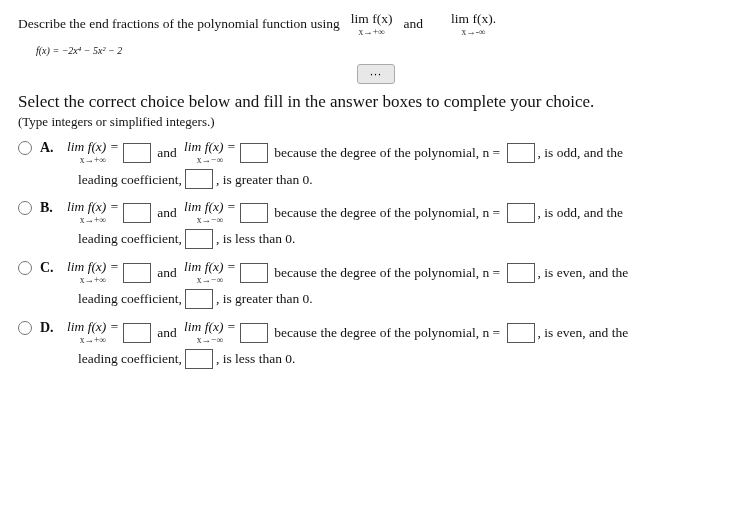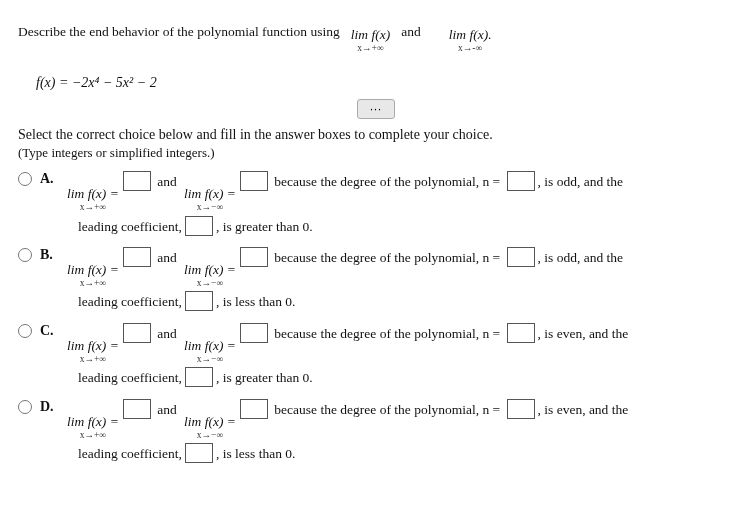--- a/index.html
+++ b/index.html
@@ -11,39 +11,39 @@
       width: 751px;
       min-height: 506px;
       padding: 12px 18px;
     }
     .question-header {
       font-size: 13.5px;
       line-height: 1.5;
       margin-bottom: 4px;
     }
     .function-line {
-      font-size: 14px;
-      margin: 22px 0 4px 18px;
+      font-size: 10px;
+      margin: 8px 0 4px 18px;
       font-style: italic;
     }
     .divider-row {
       display: flex;
       justify-content: center;
       margin: 8px 0;
     }
     .divider-btn {
       background: #e8e8e8;
       border: 1px solid #aaa;
       border-radius: 3px;
       padding: 2px 12px;
       font-size: 12px;
       cursor: pointer;
     }
     .select-instruction {
-      font-size: 14px;
+      font-size: 17px;
       margin-bottom: 2px;
     }
     .type-note {
       font-size: 13px;
       margin-bottom: 10px;
     }
     .choice-container {
       display: flex;
       flex-direction: column;
       gap: 10px;
@@ -63,20 +63,21 @@
       flex-shrink: 0;
       min-width: 18px;
     }
     .choice-content {
       display: flex;
       flex-direction: column;
       gap: 3px;
     }
     .choice-line {
       display: flex;
+      align-items: center;
       flex-wrap: wrap;
       gap: 3px;
       font-size: 13.5px;
       line-height: 1.6;
     }
     .answer-box {
       display: inline-block;
       width: 28px;
       height: 20px;
       border: 1px solid #555;
@@ -86,22 +87,20 @@
     .lim-inline {
       display: inline-flex;
       flex-direction: column;
       align-items: center;
       vertical-align: middle;
       font-size: 13.5px;
       line-height: 1.1;
       margin: 0 1px;
     }
     .lim-inline .top {
-      font-style: italic;
-      margin-top: 16px;
     }
     .lim-inline .sub {
       font-size: 9.5px;
       color: #333;
     }
     .italic { font-style: italic; }
     .indent-line {
       margin-left: 12px;
     }
     input[type="radio"] {
@@ -109,21 +108,21 @@
       height: 14px;
       cursor: pointer;
     }
   </style>
 </head>
 <body>
 
 <div>
 
   <div class="question-header">
-    <span>Describe the end behavior of the polynomial function using</span>
+    <span>Describe the end fractions of the polynomial function using</span>
     &nbsp;
     <span class="lim-inline">
       <span class="top">lim f(x)</span>
       <span class="sub">x→+∞</span>
     </span>
     &nbsp;
     <span>and</span>
     &nbsp;&nbsp;&nbsp;&nbsp;&nbsp;&nbsp;
     <span class="lim-inline">
       <span class="top">lim f(x).</span>

